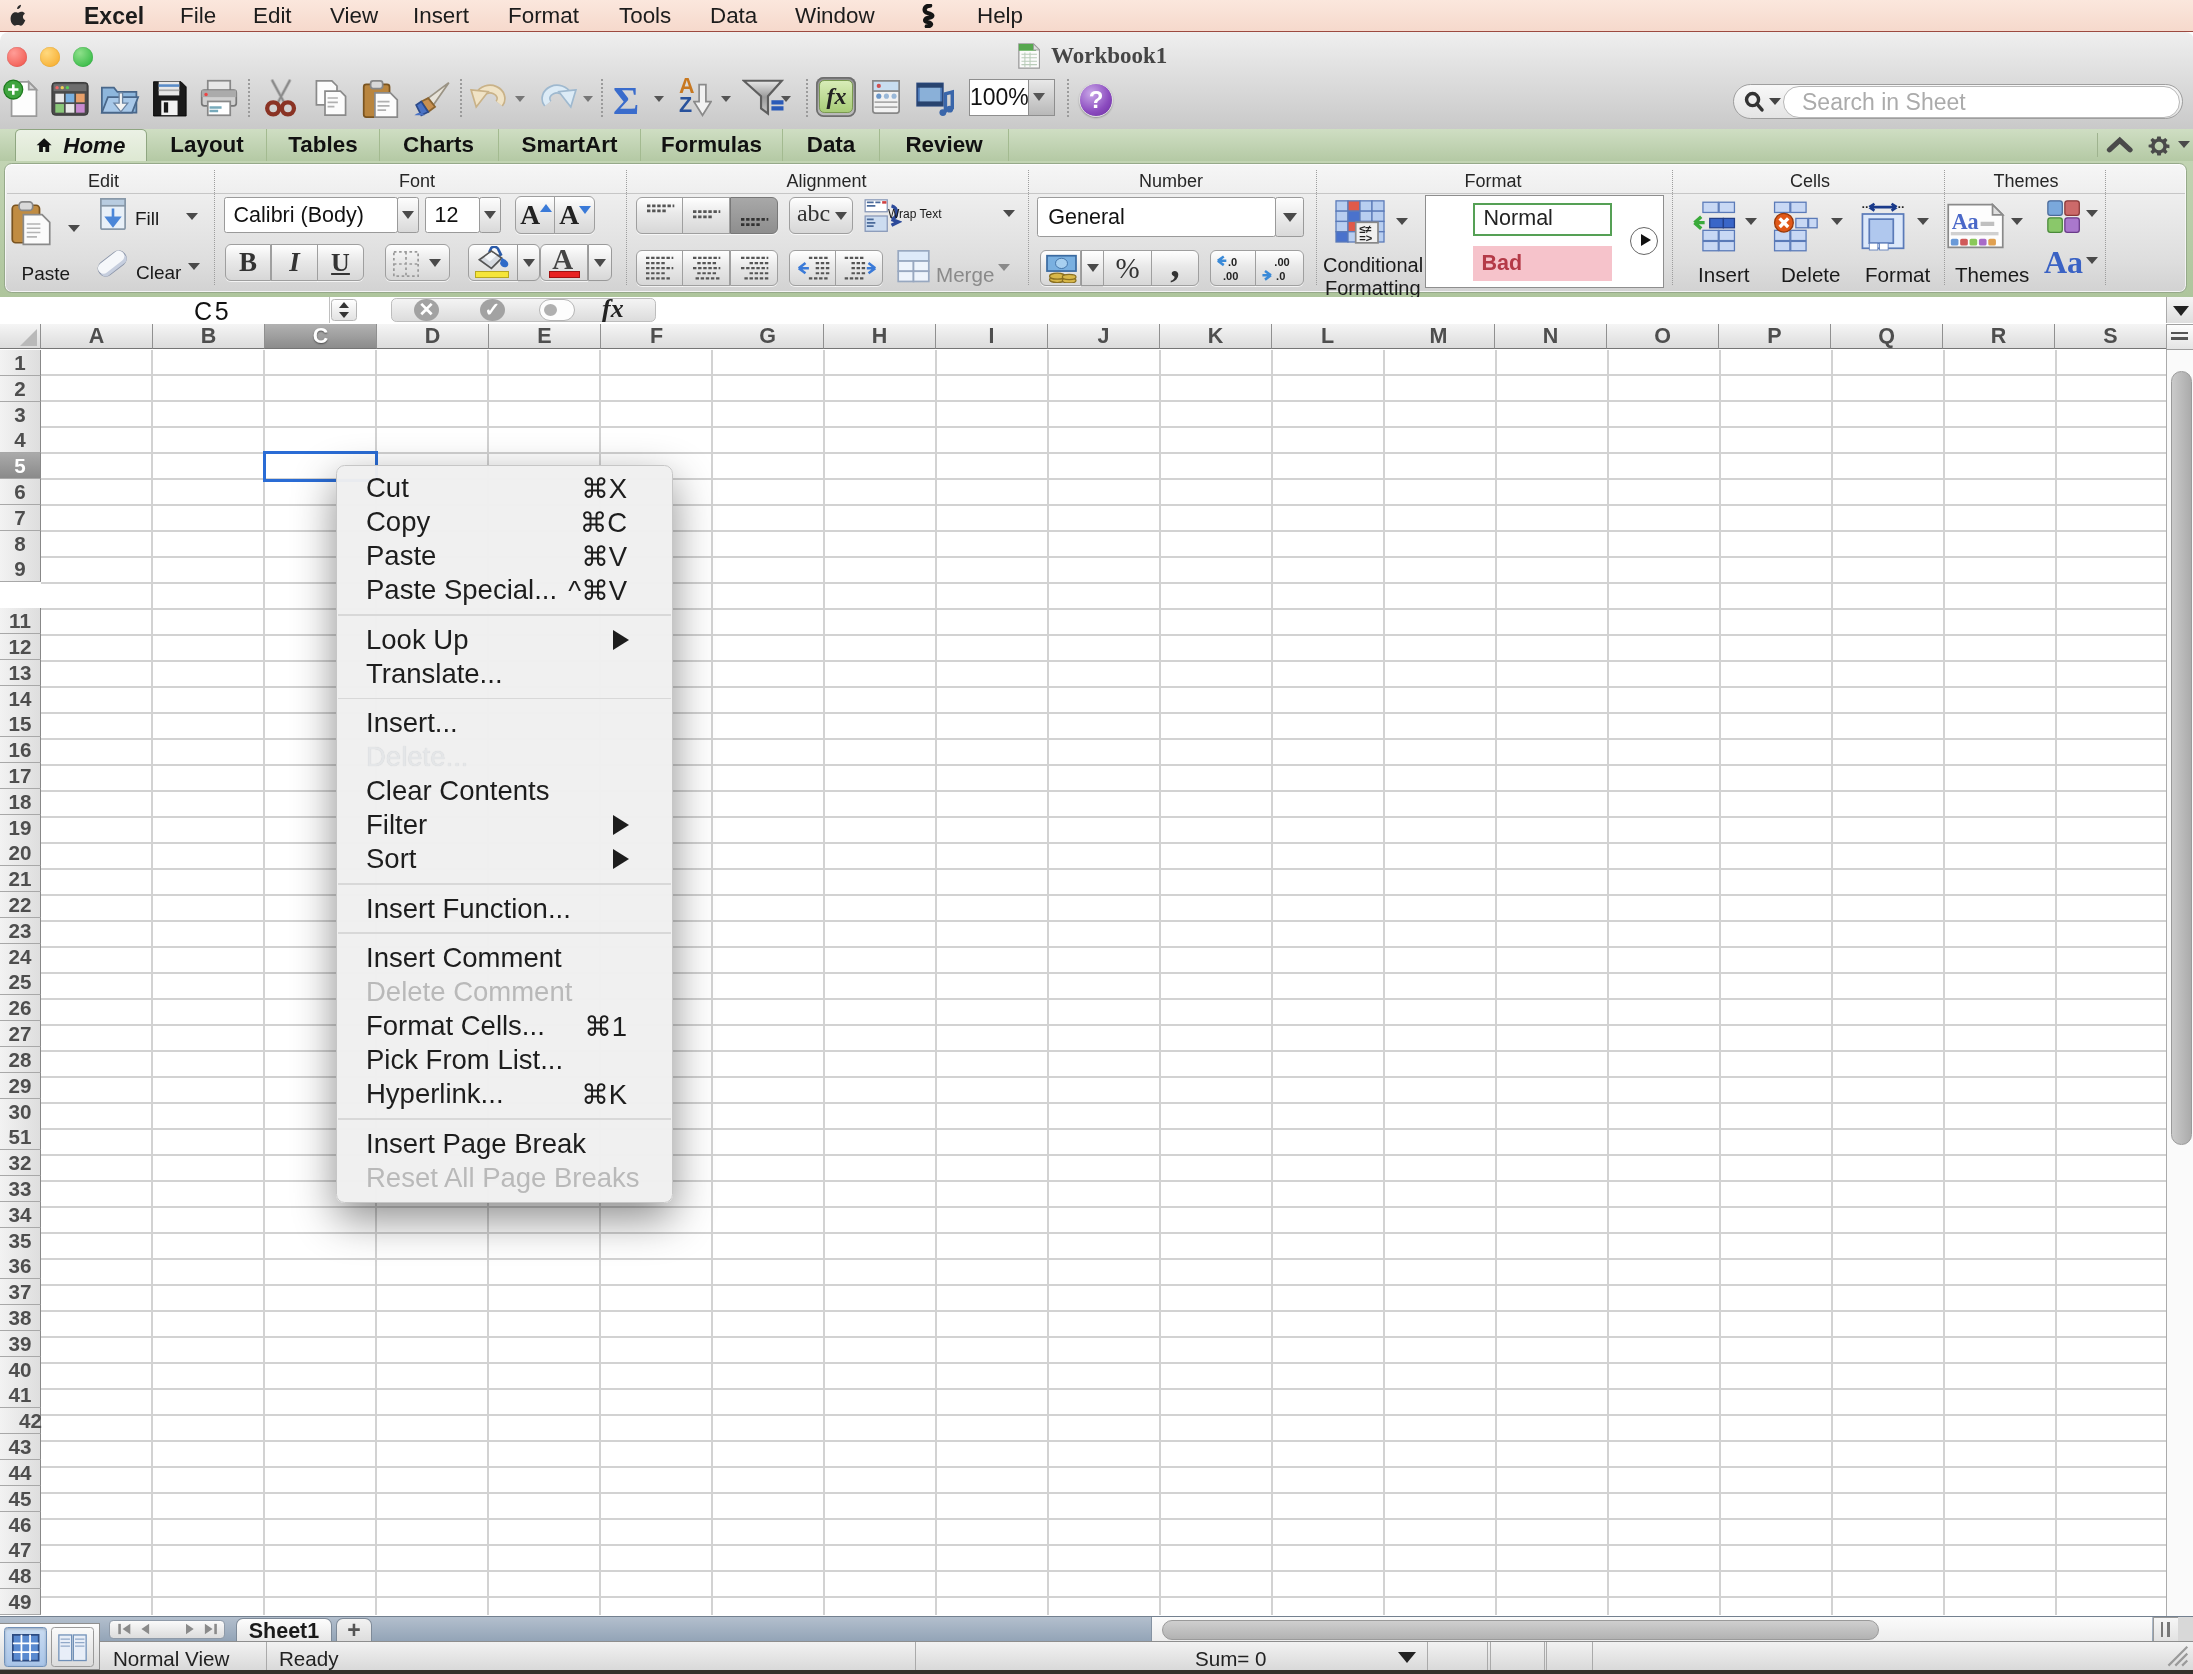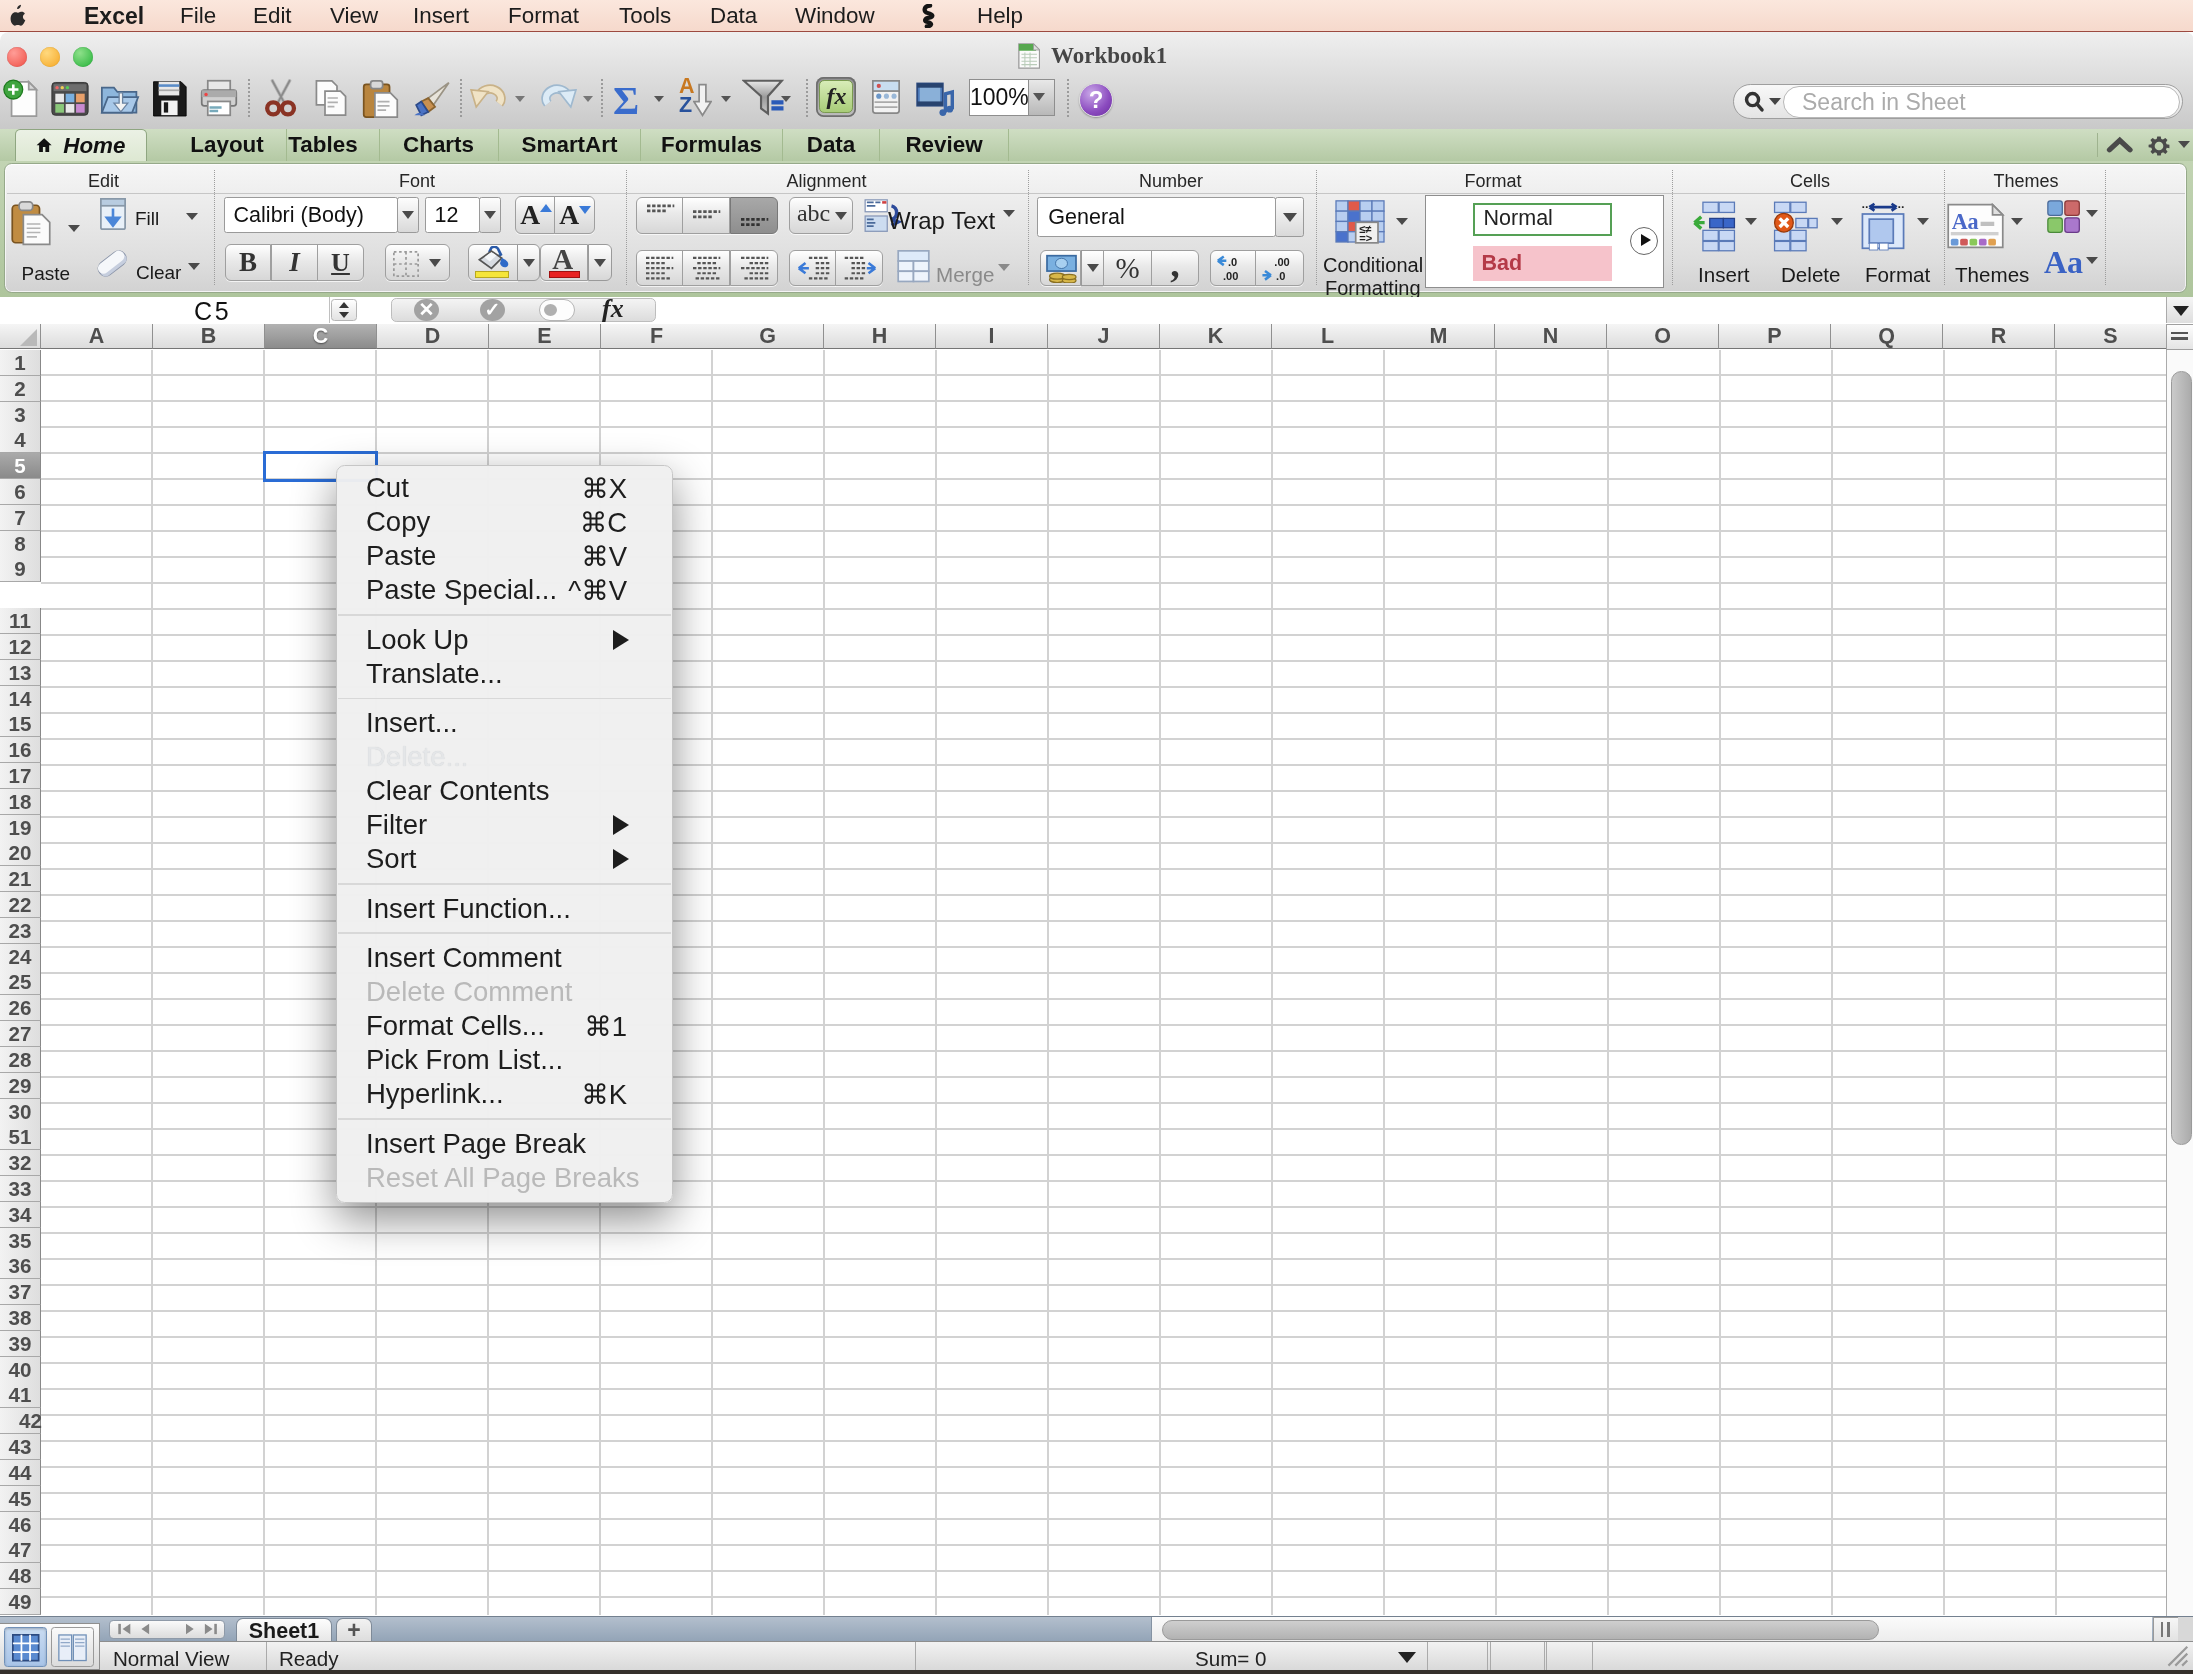--- a/index.html
+++ b/index.html
@@ -275,21 +275,21 @@
       <path d="M16 15l6 7" stroke="#333" stroke-width="4" stroke-linecap="round"></path>
     </svg>
     <div class="dar" style="left:1769px;top:98px;border-left-width:6px;border-right-width:6px;border-top-width:7.7px;border-top-color:#444;"></div>
     <div class="abs" style="left:1802px;top:89px;font-size:23px;color:#ababab;">Search in Sheet</div>
   </div>
 
   <div id="tabbar">
     <div class="tab sel" style="left:14.6px;width:132px;"><svg width="16.3" height="16.3" viewBox="0 0 26 24" style="margin-right:11.2px">
           <path d="M13 1 25 12h-4v11h-6v-8h-4v8H5V12H1z" fill="#111"></path>
         </svg>Home</div>
-    <div class="tab" style="left:148px;width:119px;margin-left:20px;">Layout</div>
+    <div class="tab" style="left:148px;width:119px;">Layout</div>
     <div class="tab" style="left:267px;width:113px;">Tables</div>
     <div class="tab" style="left:379px;width:120px;">Charts</div>
     <div class="tab" style="left:499px;width:142px;">SmartArt</div>
     <div class="tab" style="left:641px;width:142px;">Formulas</div>
     <div class="tab" style="left:783px;width:97px;">Data</div>
     <div class="tab" style="left:880px;width:129px;">Review</div>
     <div class="abs" style="left:2097px;top:4.3px;height:24px;border-left:1.7px solid #9fb38f;"></div>
     <svg class="abs" style="left:2106px;top:6.9px" width="27.5" height="19" viewBox="0 0 32 22">
         <path d="M4 16 16 5l12 11" stroke="#4a4a4a" stroke-width="6" fill="none" stroke-linecap="round"></path>
       </svg>
@@ -409,21 +409,21 @@
       <div class="dar" style="left:45px;top:13.8px;border-left-width:6.9px;border-right-width:6.9px;border-top-width:8.6px;"></div>
     </div>
     <svg class="abs" style="left:864px;top:38px" width="38" height="34" viewBox="0 0 44 40">
       <rect x="1" y="1" width="26" height="14" fill="#fff" stroke="#8898b8" stroke-width="1.5"></rect>
       <path d="M3 4h8M13 4h6M3 8h10" stroke="#4a6a9a" stroke-width="2"></path>
         <path d="M21 4h5" stroke="#d04040" stroke-width="3"></path>
       <rect x="1" y="20" width="26" height="18" fill="#ccdcf0" stroke="#8898b8" stroke-width="1.5"></rect>
       <path d="M3 24h8M3 28h10M3 32h8" stroke="#4a6a9a" stroke-width="2"></path>
       <path d="M32 8c8 2 8 14 0 16M32 24l8 3-8 4" fill="none" stroke="#2c4a9a" stroke-width="4"></path>
     </svg>
-    <div class="rtxt" style="left:888px;top:46px;font-size:24px;">Wrap Text</div>
+    <div class="rtxt" style="left:888px;top:46px;font-size:12px;">Wrap Text</div>
     <div class="dar" style="left:1003px;top:49px;"></div>
     <div class="rbtn" style="left:636px;top:89px;width:47px;height:36px;border-radius:6px 0 0 6px;">
       <svg class="abs" style="left:8.6px;top:5.2px" width="29" height="26" viewBox="0 0 34 30">
           <path d="M0 2h32M0 8h22M0 14h32M0 20h22M0 26h28" stroke="#555" stroke-width="2.6" stroke-dasharray="4 2"></path>
         </svg>
     </div>
     <div class="rbtn" style="left:682px;top:89px;width:48px;height:36px;border-radius:0;">
       <svg class="abs" style="left:9.5px;top:5.2px" width="29" height="26" viewBox="0 0 34 30">
           <path d="M0 2h32M5 8h22M0 14h32M5 20h22M3 26h28" stroke="#555" stroke-width="2.6" stroke-dasharray="4 2"></path>
         </svg>

